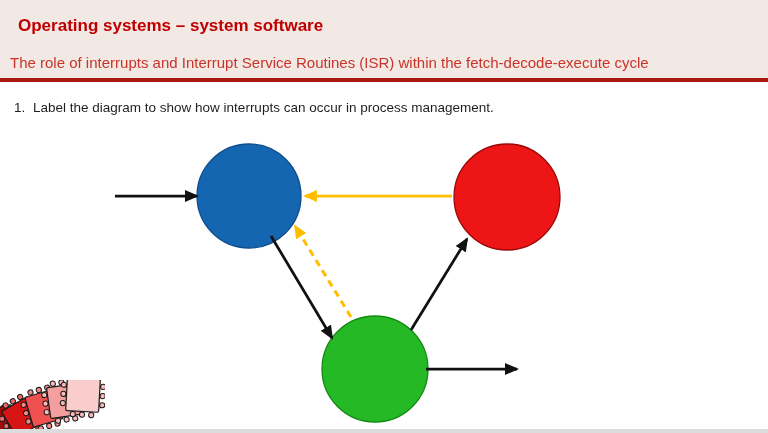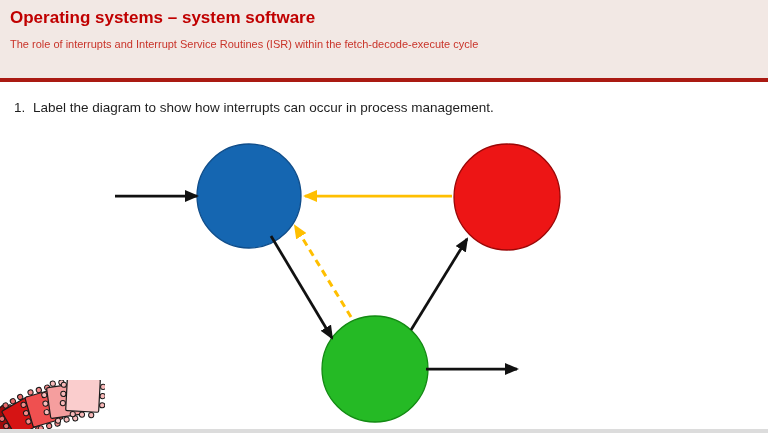--- a/index.html
+++ b/index.html
@@ -8,27 +8,27 @@
     position: relative; overflow: hidden;
     background: #ffffff;
     font-family: "Liberation Sans", sans-serif;
   }
   .slide { position: absolute; inset: 0; }
   .slide-header {
     position: absolute; top: 0; left: 0; right: 0; height: 78px;
     background: var(--header-bg, #f2e8e4);
   }
   .slide-title {
-    margin: 0; padding: 8px 0 0 10px;
+    margin: 8px; padding: 8px 0 0 10px;
     font-size: 17px; font-weight: 700;
     color: var(--title-color, #c00000);
   }
   .slide-subtitle {
     margin: 0; padding: 10px 0 0 10px;
-    font-size: 11px; font-weight: 400;
+    font-size: 15px; font-weight: 400;
     color: var(--subtitle-color, #c9342a);
   }
   .header-divider {
     position: absolute; top: 78px; left: 0; right: 0; height: 4px;
     background: var(--divider-color, #aa1a12);
   }
   .question {
     position: absolute; top: 100px; left: 14px;
     font-size: 13.5px; color: #1f1f1f;
     display: flex;

